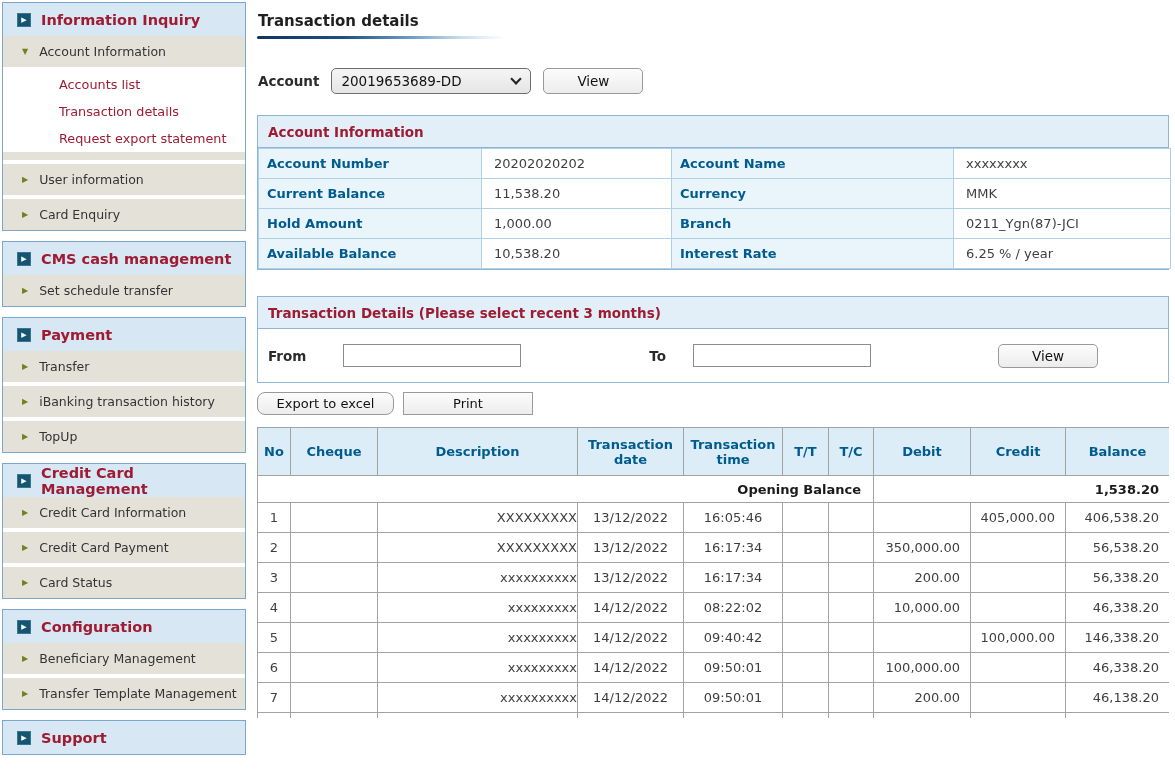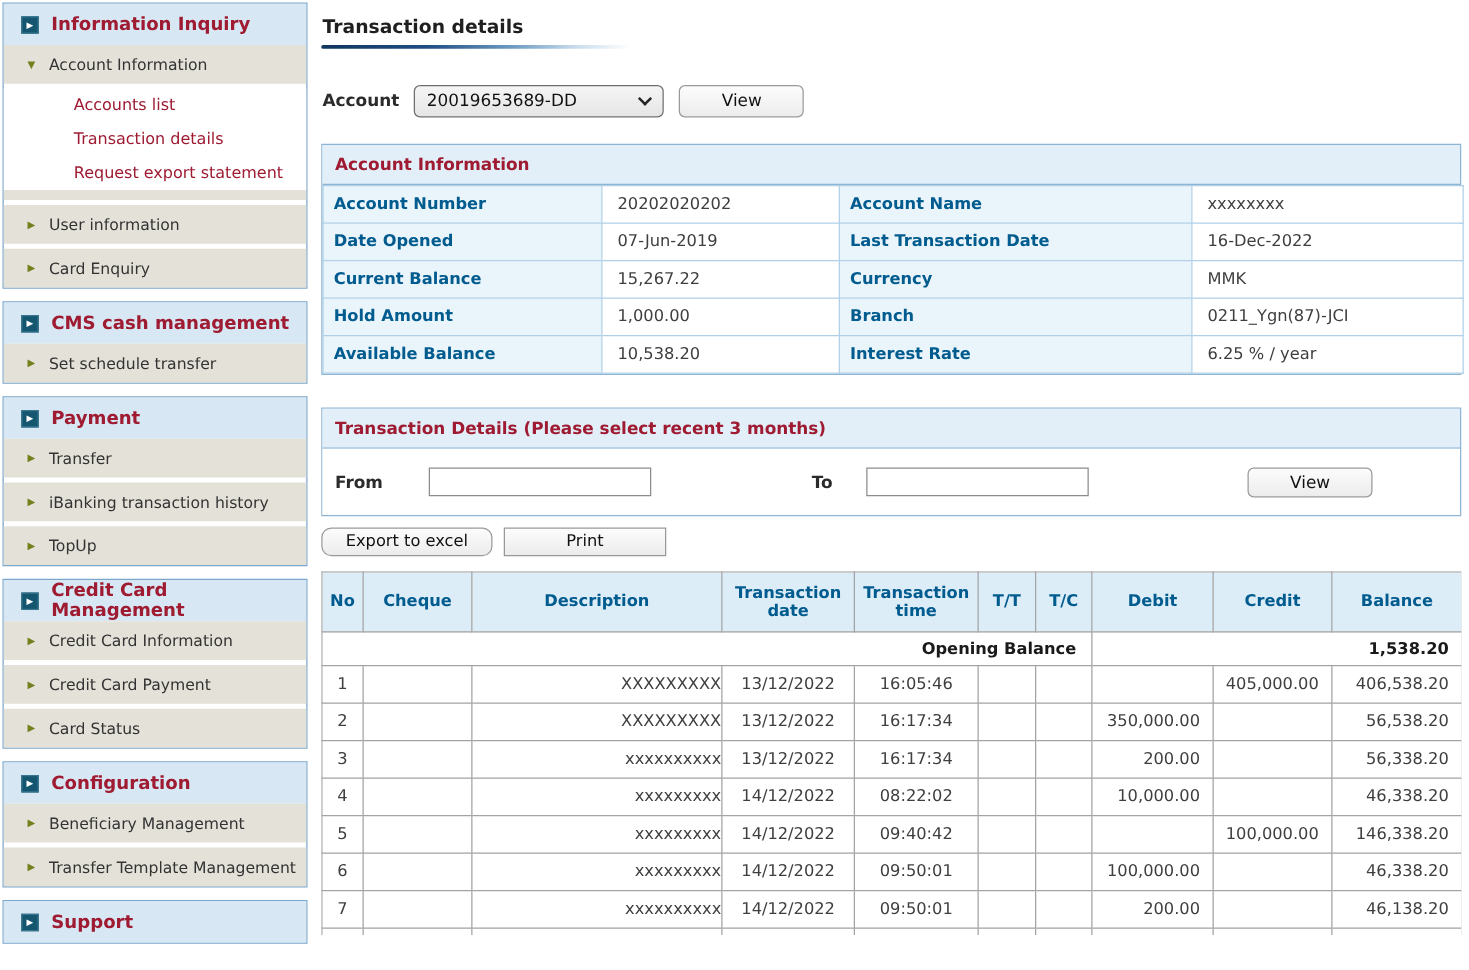--- a/index.html
+++ b/index.html
@@ -209,28 +209,22 @@
             <col style="width:217px">
           </colgroup>
         <tbody>
           <tr>
             <td class="lbl">Account Number</td>
             <td class="val">20202020202</td>
             <td class="lbl">Account Name</td>
             <td class="val">xxxxxxxx</td>
           </tr>
           <tr>
-            <td class="lbl">Date Opened</td>
-            <td class="val">07-Jun-2019</td>
-            <td class="lbl">Last Transaction Date</td>
-            <td class="val">16-Dec-2022</td>
-          </tr>
-          <tr>
             <td class="lbl">Current Balance</td>
-            <td class="val">15,267.22</td>
+            <td class="val">11,538.20</td>
             <td class="lbl">Currency</td>
             <td class="val">MMK</td>
           </tr>
           <tr>
             <td class="lbl">Hold Amount</td>
             <td class="val">1,000.00</td>
             <td class="lbl">Branch</td>
             <td class="val">0211_Ygn(87)-JCI</td>
           </tr>
           <tr>

